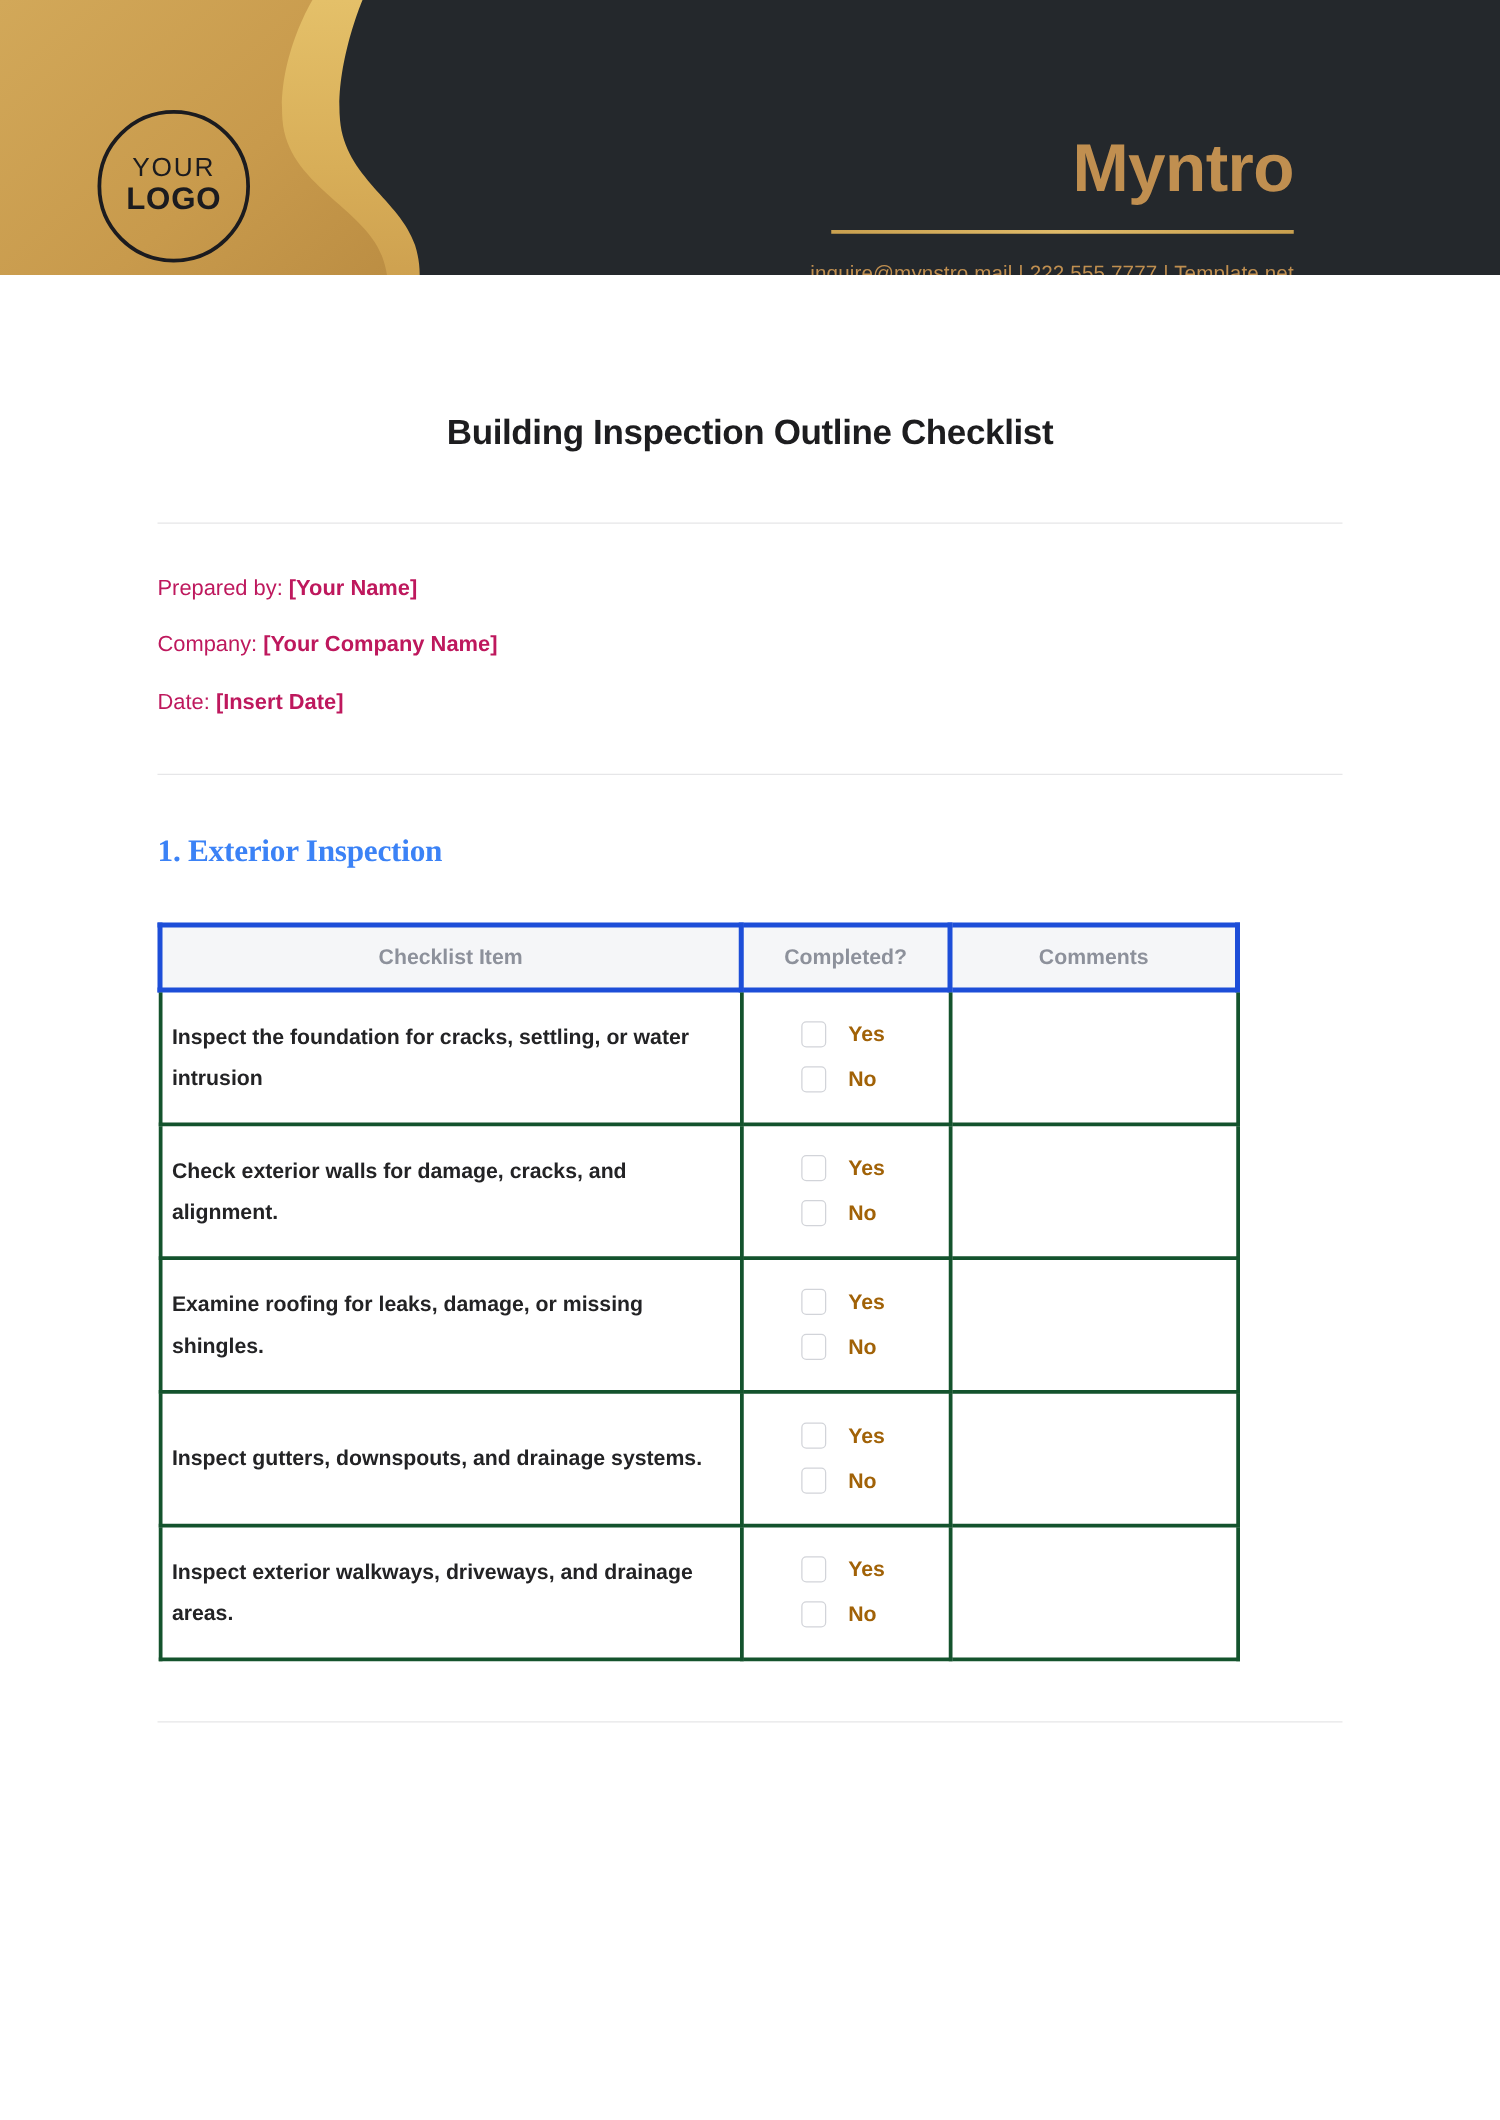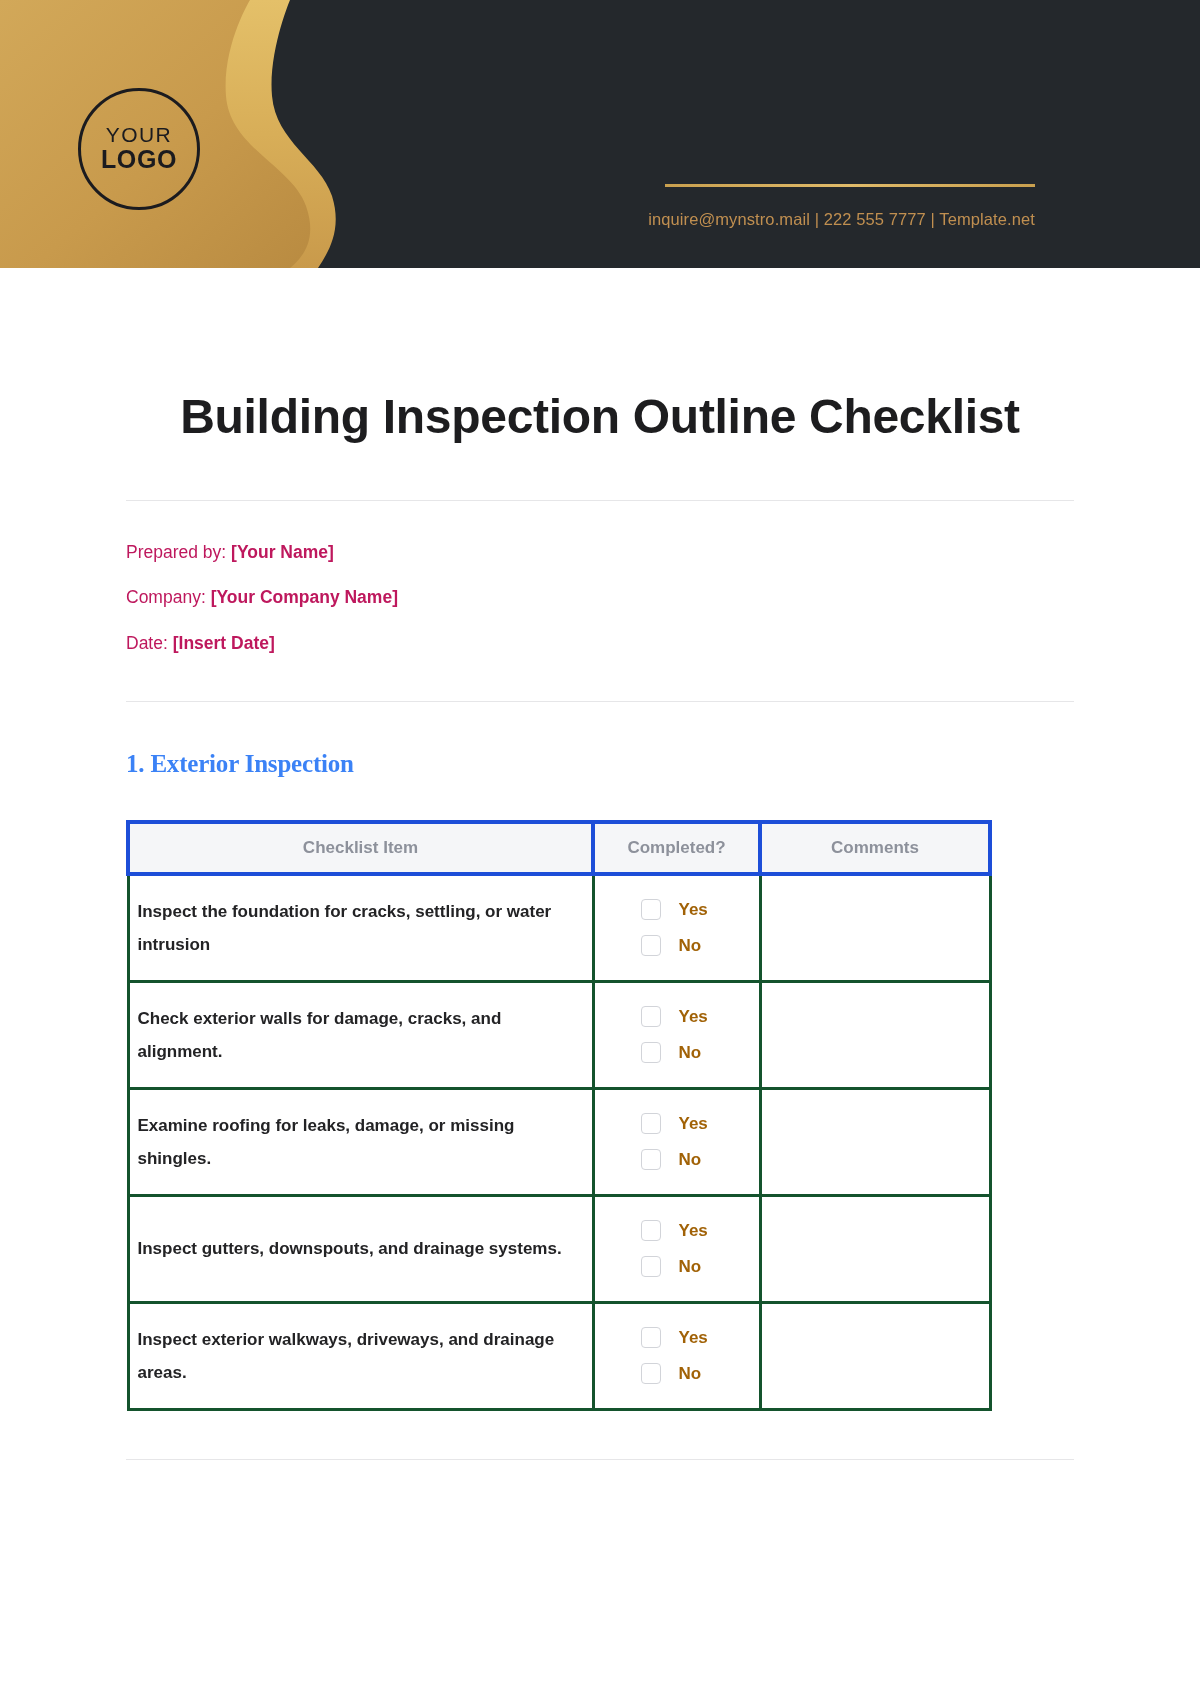--- a/index.html
+++ b/index.html
@@ -13,21 +13,21 @@
     font-family: "Liberation Sans", sans-serif;
     color: #1f1f1f;
     overflow: hidden;
     position: relative;
   }
 
   
   .header {
     position: relative;
     width: 1200px;
-    height: 268px;
+    height: 220px;
     background: #24282c;
     overflow: hidden;
   }
   .header-svg {
     position: absolute;
     top: 0;
     left: 0;
     width: 1200px;
     height: 268px;
     display: block;
@@ -97,23 +97,23 @@
     z-index: 6;
   }
 
   
   .page {
     padding: 0 126px;
     box-sizing: border-box;
     width: 1200px;
   }
   .doc-title {
-    margin: 17px;
+    margin: 6px;
     padding-top: 104px;
-    font-size: 48px;
+    font-size: 28px;
     font-weight: 700;
     color: #1d1d1f;
     text-align: center;
     letter-spacing: -0.3px;
   }
   .divider {
     height: 1px;
     background: #e6e6e8;
     margin-top: 56px;
   }
@@ -236,20 +236,23 @@
     <rect x="0" y="0" width="1200" height="268" fill="#24282c"></rect>
     <path d="M0,0 L290,0 C290,0 268,52 272,96 C276,142 320,160 332,196 C342,228 330,250 318,268 L0,268 Z" fill="url(#goldB)"></path>
     <path d="M0,0 L250,0 C250,0 222,46 226,96 C230,148 292,166 306,206 C318,240 302,258 290,268 L0,268 Z" fill="url(#goldA)"></path>
   </svg>
 
   <div class="logo-circle">
     <span class="logo-top">YOUR</span>
     <span class="logo-bottom">LOGO</span>
   </div>
 
+  <div class="brand-block">
+    <div class="brand-name">Myntro</div>
+  </div>
   <div class="brand-rule"></div>
   <div class="brand-contact">inquire@mynstro.mail  |  222 555 7777 |  Template.net</div>
 </div>
 
 <div class="page">
 
   <h1 class="doc-title">Building Inspection Outline Checklist</h1>
 
   <div class="divider"></div>
 

